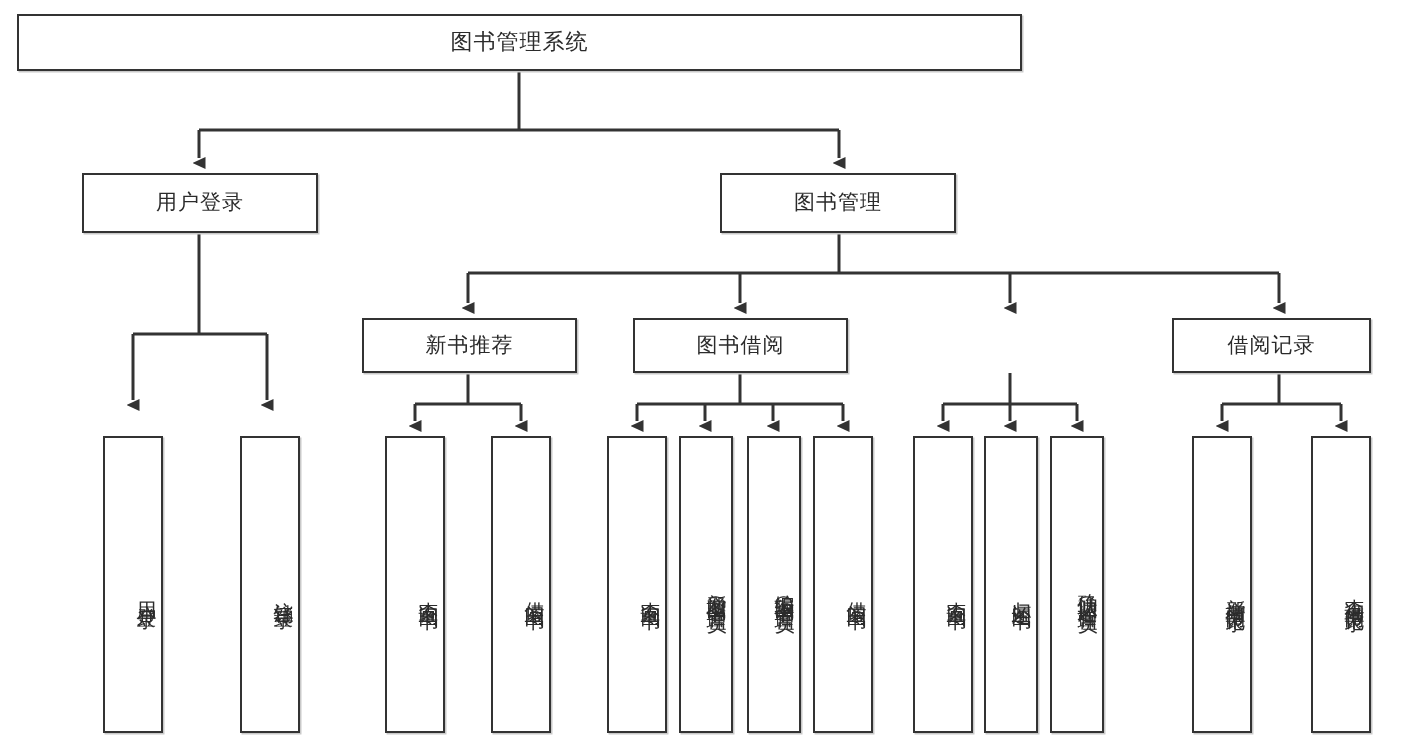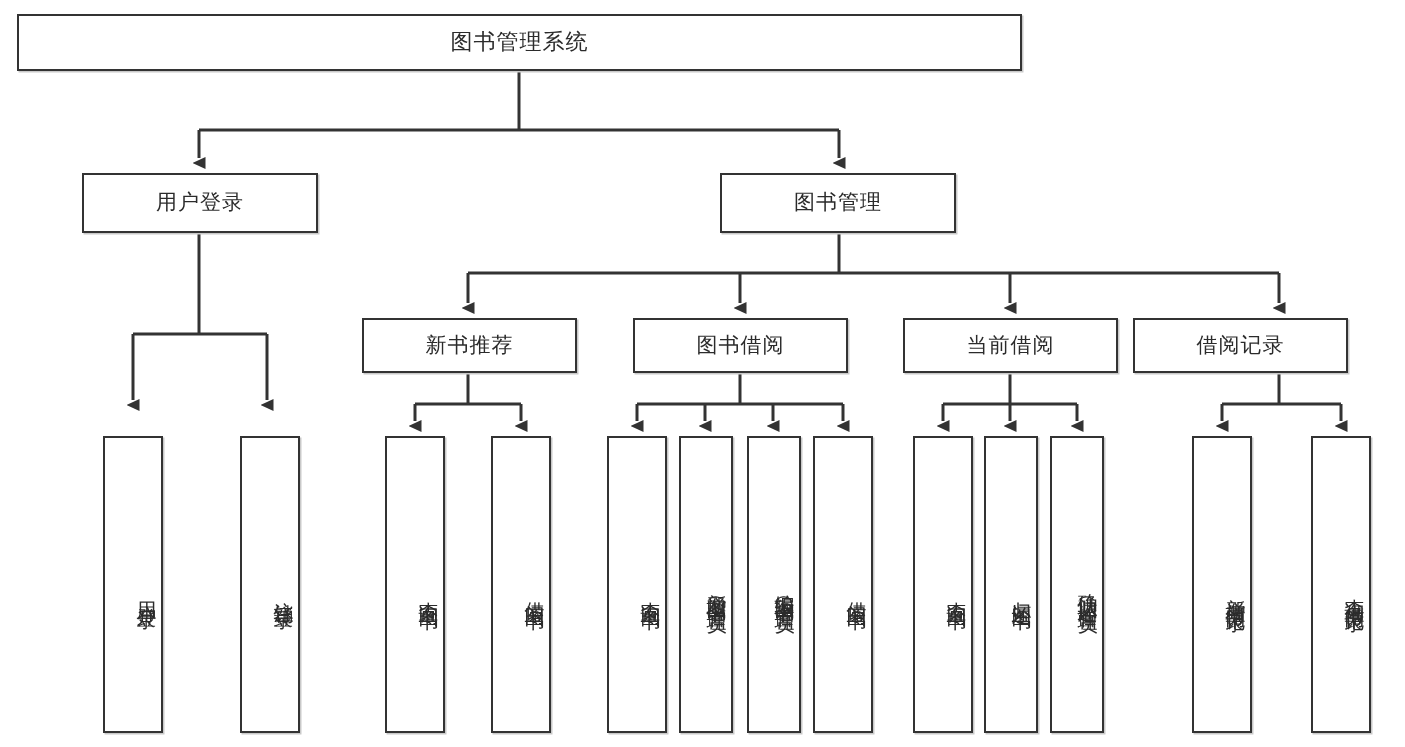--- a/index.html
+++ b/index.html
@@ -135,24 +135,21 @@
   <div class="node horiz" style="left:712px; top:173px; width:236px; height:60px;margin-left:8px;">
     <span>图书管理</span>
   </div>
 
   <div class="node horiz" style="left:633px; top:318px; width:215px; height:55px;">
     <span>图书借阅</span>
   </div>
   <div class="node horiz" style="left:362px; top:318px; width:215px; height:55px;">
     <span>新书推荐</span>
   </div>
-  <div class="node horiz" style="left:903px; top:318px; width:215px; height:55px;">
-    <span>当前借阅</span>
-  </div>
-  <div class="node horiz" style="left:1133px; top:318px; width:215px; height:55px;">
+  <div class="node horiz" style="left:1172px; top:318px; width:199px; height:55px;">
     <span>借阅记录</span>
   </div>
 
   <div class="node vert" style="left:103px; top:436px; width:60px; height:297px;">
     <span class="vlabel">用户登录</span>
   </div>
   <div class="node vert" style="left:240px; top:436px; width:60px; height:297px;">
     <span class="vlabel">注销登录</span>
   </div>
 

